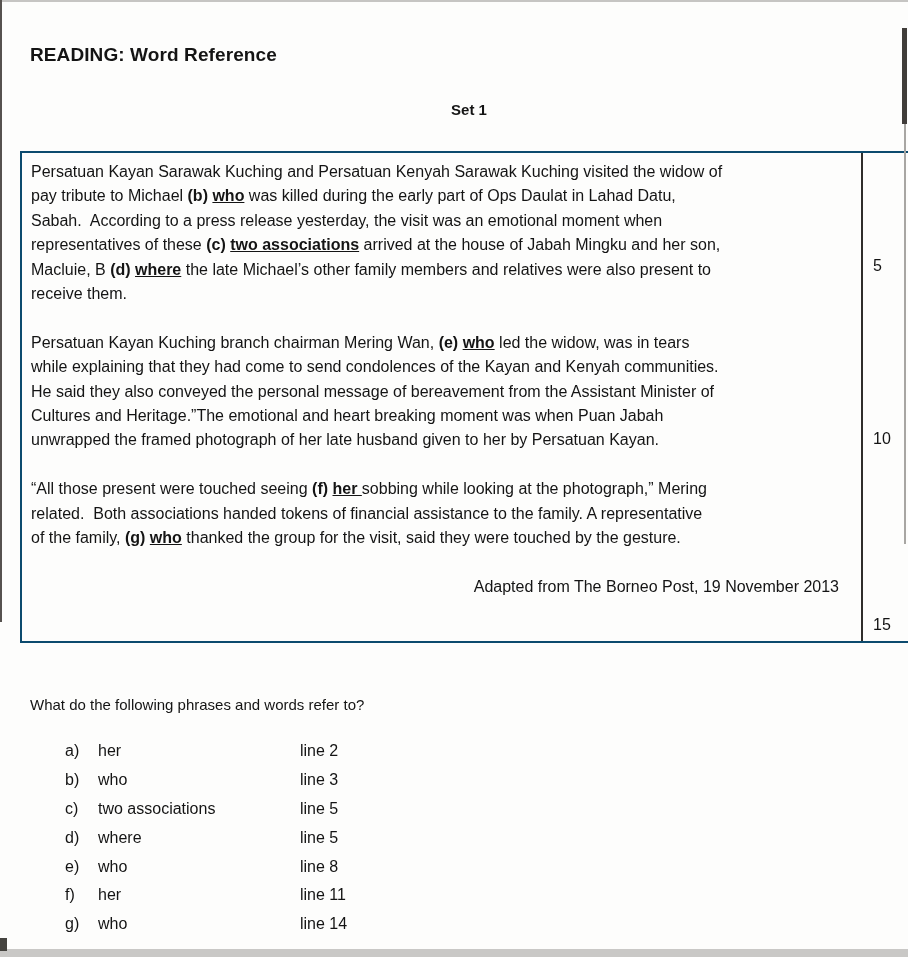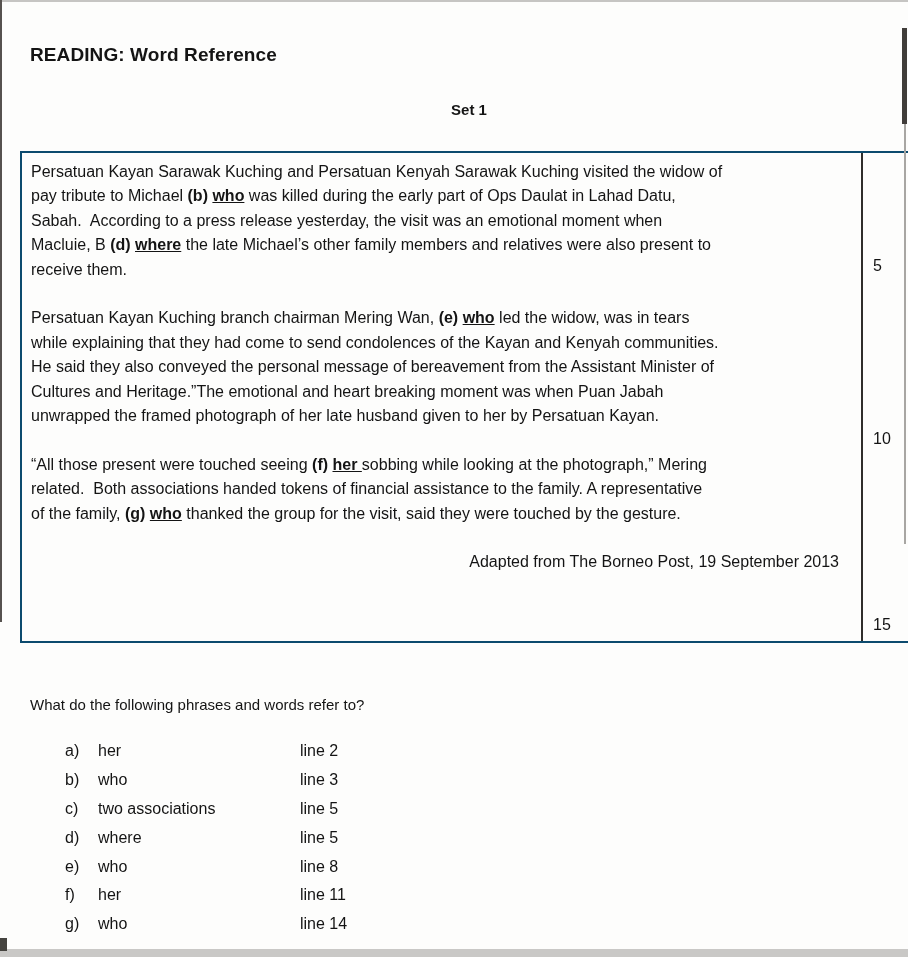--- a/index.html
+++ b/index.html
@@ -103,36 +103,37 @@
 
   <h1 class="title">READING: Word Reference</h1>
   <div class="set-label">Set 1</div>
 
   <div class="passage-box">
     <div class="passage-text">
       <div class="para">
           <div class="tline"><span>Persatuan Kayan Sarawak Kuching and Persatuan Kenyah Sarawak Kuching visited the widow of</span></div>
           <div class="tline"><span>pay tribute to Michael </span><span class="b">(b) </span><span class="bu">who</span><span> was killed during the early part of Ops Daulat in Lahad Datu,</span></div>
           <div class="tline"><span>Sabah.  According to a press release yesterday, the visit was an emotional moment when</span></div>
+          <div class="tline"><span>representatives of these </span><span class="b">(c) </span><span class="bu">two associations</span><span> arrived at the house of Jabah Mingku and her son,</span></div>
           <div class="tline"><span>Macluie, B </span><span class="b">(d) </span><span class="bu">where</span><span> the late Michael’s other family members and relatives were also present to</span></div>
           <div class="tline"><span>receive them.</span></div>
         </div>
       <div class="para">
           <div class="tline"><span>Persatuan Kayan Kuching branch chairman Mering Wan, </span><span class="b">(e) </span><span class="bu">who</span><span> led the widow, was in tears</span></div>
           <div class="tline"><span>while explaining that they had come to send condolences of the Kayan and Kenyah communities.</span></div>
           <div class="tline"><span>He said they also conveyed the personal message of bereavement from the Assistant Minister of</span></div>
           <div class="tline"><span>Cultures and Heritage.”The emotional and heart breaking moment was when Puan Jabah</span></div>
           <div class="tline"><span>unwrapped the framed photograph of her late husband given to her by Persatuan Kayan.</span></div>
         </div>
       <div class="para">
           <div class="tline"><span>“All those present were touched seeing </span><span class="b">(f) </span><span class="bu">her </span><span>sobbing while looking at the photograph,” Mering</span></div>
           <div class="tline"><span>related.  Both associations handed tokens of financial assistance to the family. A representative</span></div>
           <div class="tline"><span>of the family, </span><span class="b">(g) </span><span class="bu">who</span><span> thanked the group for the visit, said they were touched by the gesture.</span></div>
         </div>
-      <div class="attribution">Adapted from The Borneo Post, 19 September 2013</div>
+      <div class="attribution">Adapted from The Borneo Post, 19 November 2013</div>
     </div>
     <div class="line-col">
       <span class="ln ln-5">5</span>
       <span class="ln ln-10">10</span>
       <span class="ln ln-15">15</span>
     </div>
   </div>
 
   <div class="question-prompt">What do the following phrases and words refer to?</div>
 

